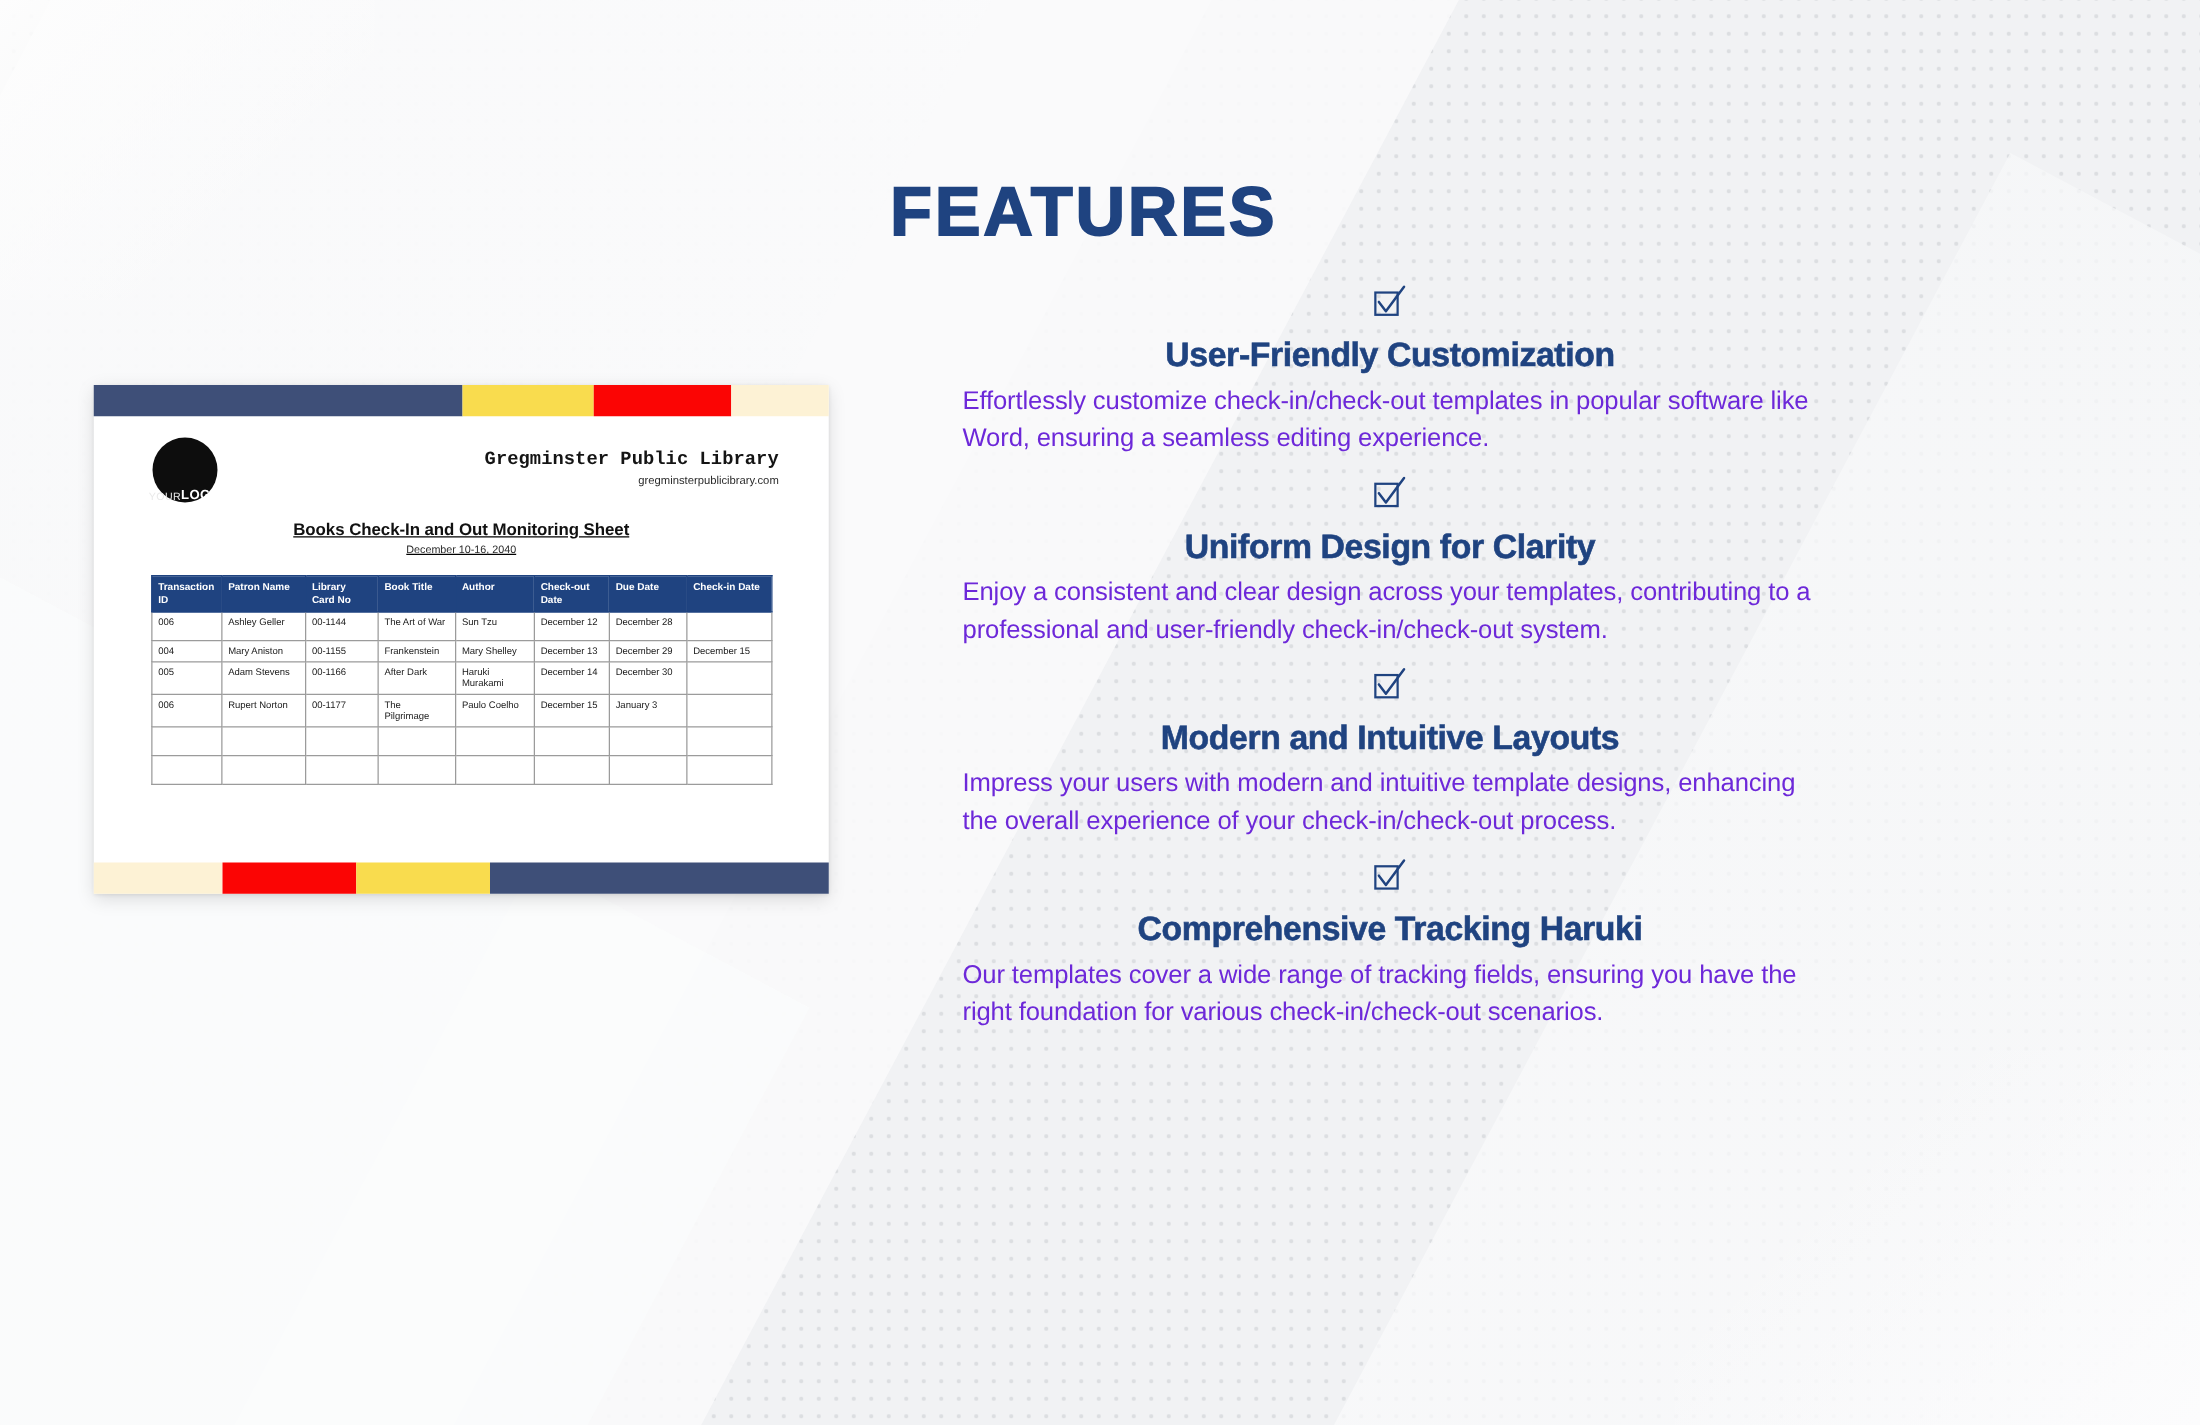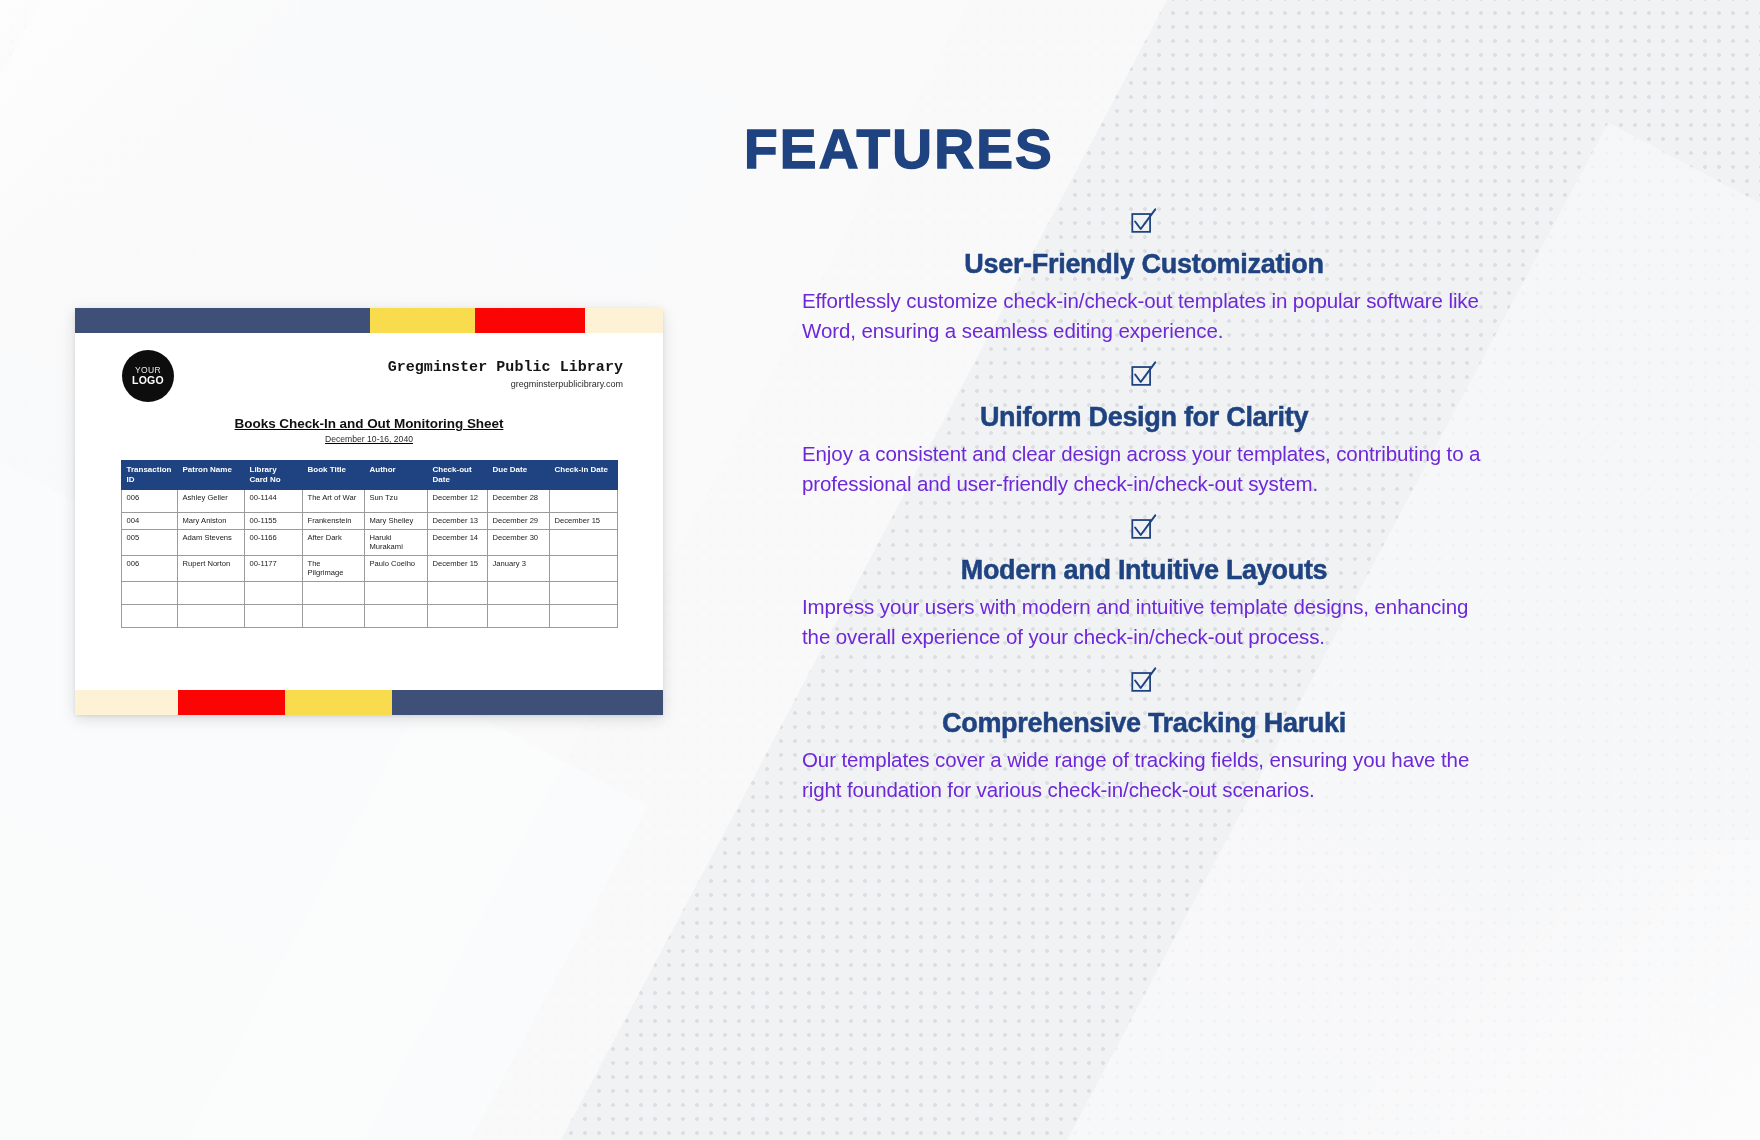--- a/index.html
+++ b/index.html
@@ -100,22 +100,22 @@
     align-items: flex-start;
     justify-content: space-between;
     padding: 17px 40px 0 47px;
   }
   #logo-circle {
     width: 52px; height: 52px;
     border-radius: 50%;
     background: #0d0d0d;
     color: #fff;
     display: flex;
-    flex-direction: column;
-    align-items: center;
+    flex-direction: row;
+    align-items: flex-end;
     justify-content: center;
     line-height: 1.05;
   }
   #logo-circle .l1 { font-size: 8.5px; letter-spacing: .3px; color:#e9e9e9; }
   #logo-circle .l2 { font-size: 10.5px; font-weight: bold; letter-spacing: .3px; }
 
   #org-block {
     text-align: right;
     padding-top: 9px;
   }
@@ -176,23 +176,22 @@
     vertical-align: top;
     border: 1px solid #9b9b9b;
     line-height: 1.25;
   }
   #doc-table td.tall { height: 23px; }
   #doc-table tr.empty td { height: 23px; }
 
   
   #features-panel {
     position: absolute;
-    left: 712px; top: 122px;
+    left: 712px; top: 142px;
     width: 800px;
-    margin-left: 32px;
   }
   #features-title {
     font-size: 55px;
     font-weight: 900;
     color: #1f4380;
     letter-spacing: 2.2px;
     line-height: 1;
     margin-bottom: 30px;
     -webkit-text-stroke: 1.4px #1f4380;
   }

